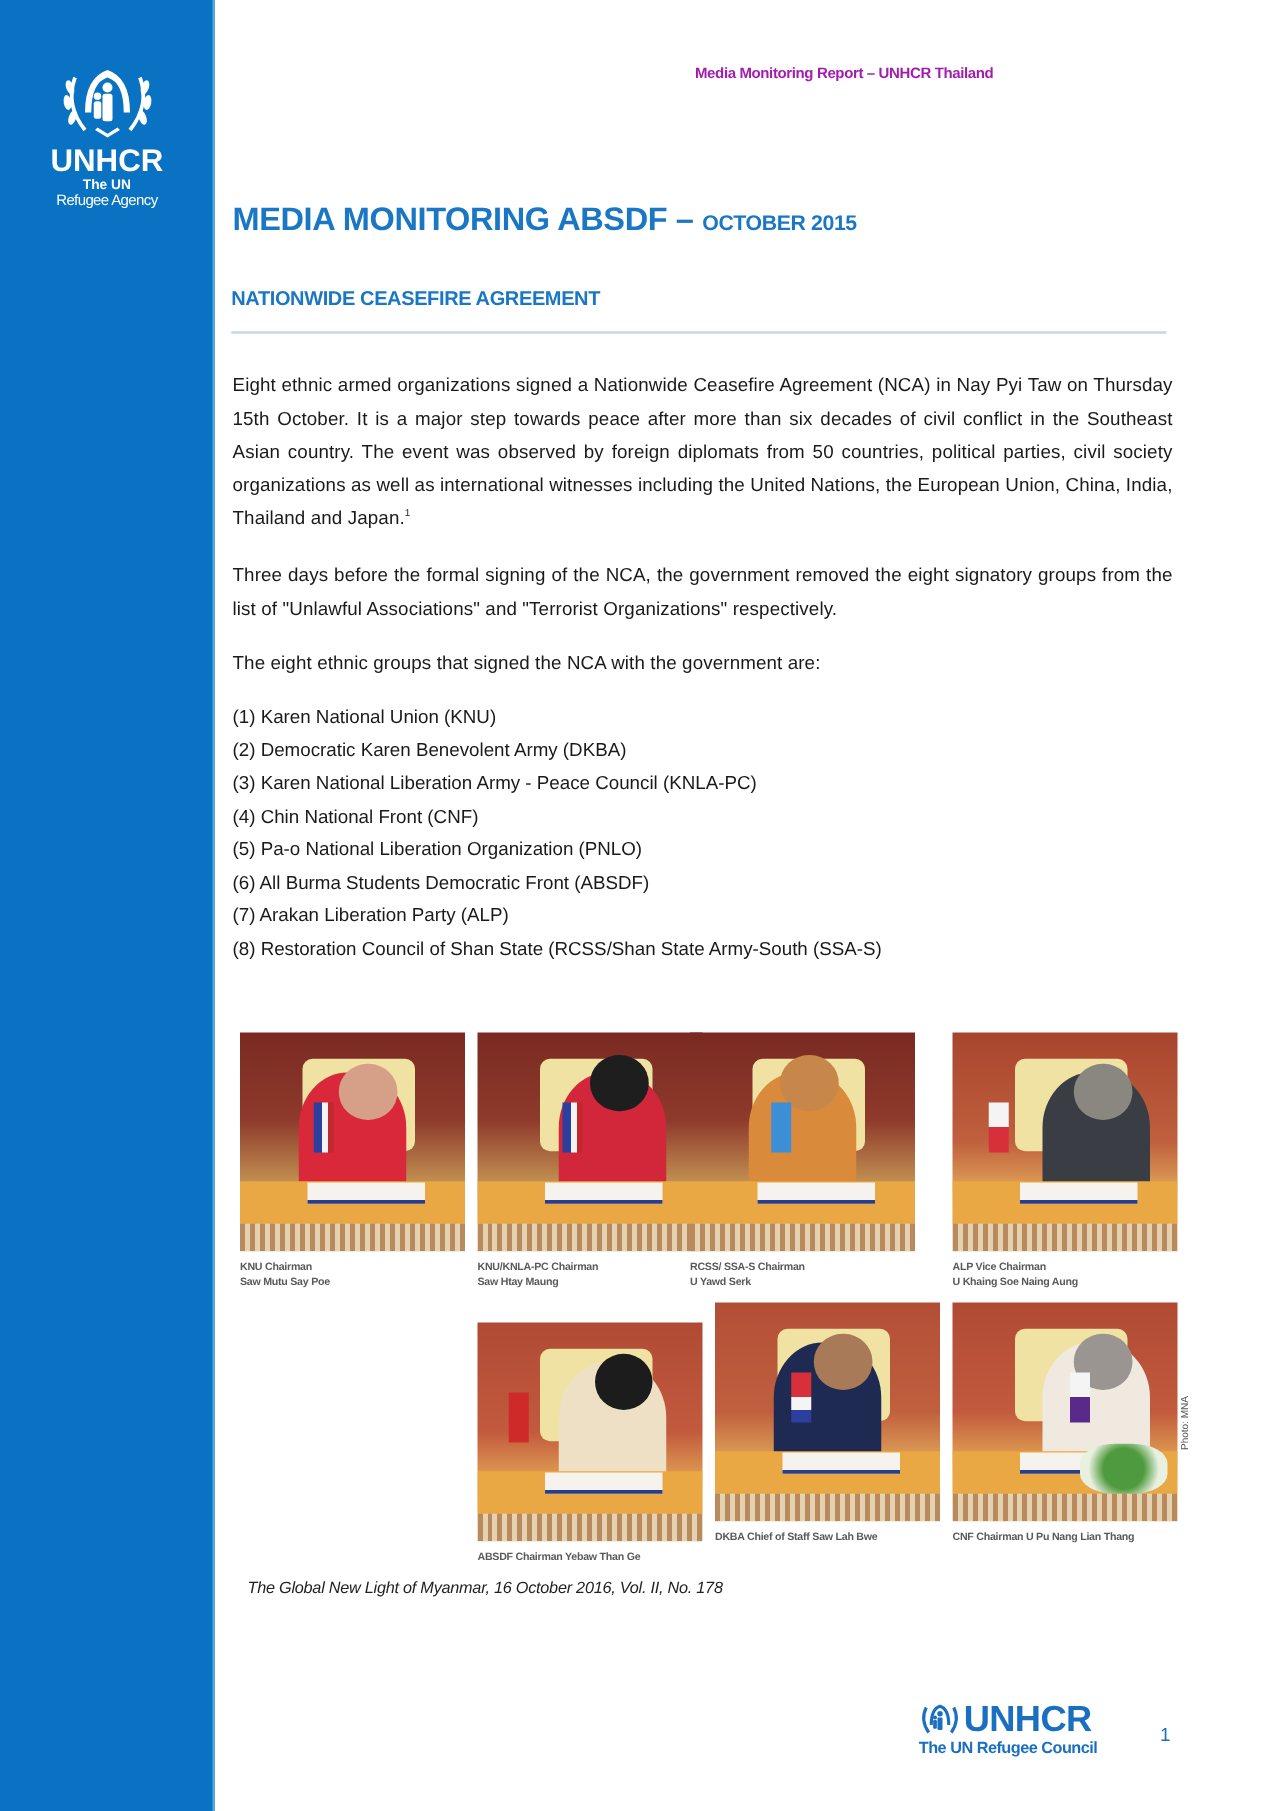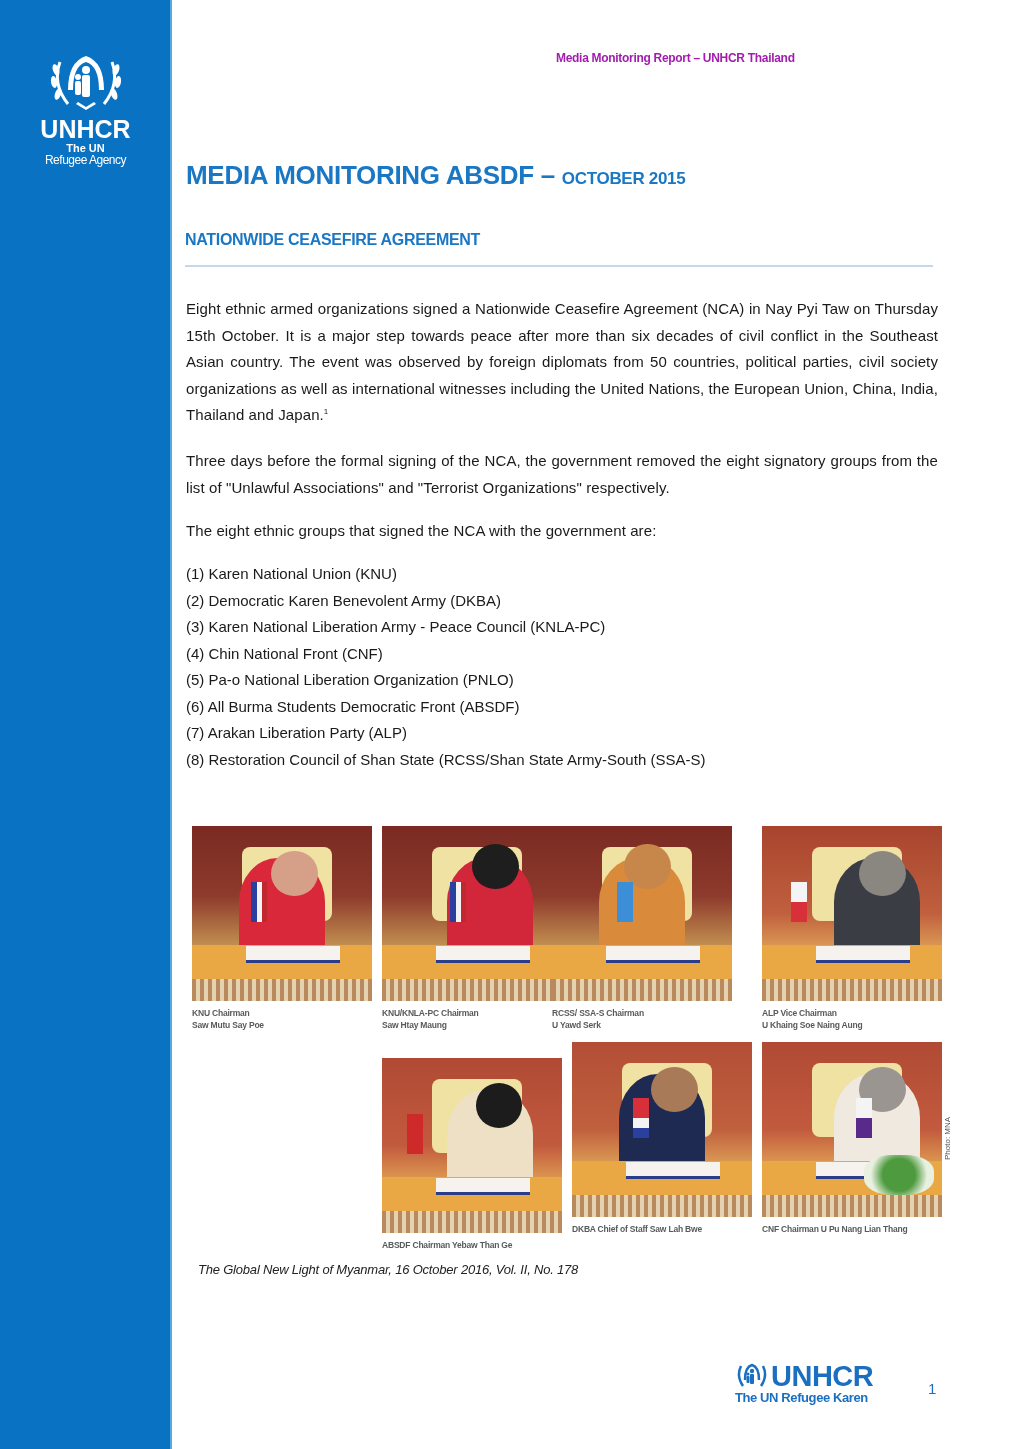--- a/index.html
+++ b/index.html
@@ -249,15 +249,15 @@
       </g>
       <g fill="#1a6fc0">
         <circle cx="17" cy="9" r="2.2"></circle>
           <rect x="15" y="12" width="4" height="10" rx="1"></rect>
         <circle cx="13" cy="12" r="1.6"></circle>
           <rect x="11.5" y="14" width="3" height="7" rx="1"></rect>
       </g>
     </svg>
     <div class="wm">UNHCR</div>
   </div>
-  <div class="tag">The UN Refugee Karen</div>
+  <div class="tag">The UN Refugee Council</div>
 </div>
 <div class="page-num">1</div>
 
 </body></html>

